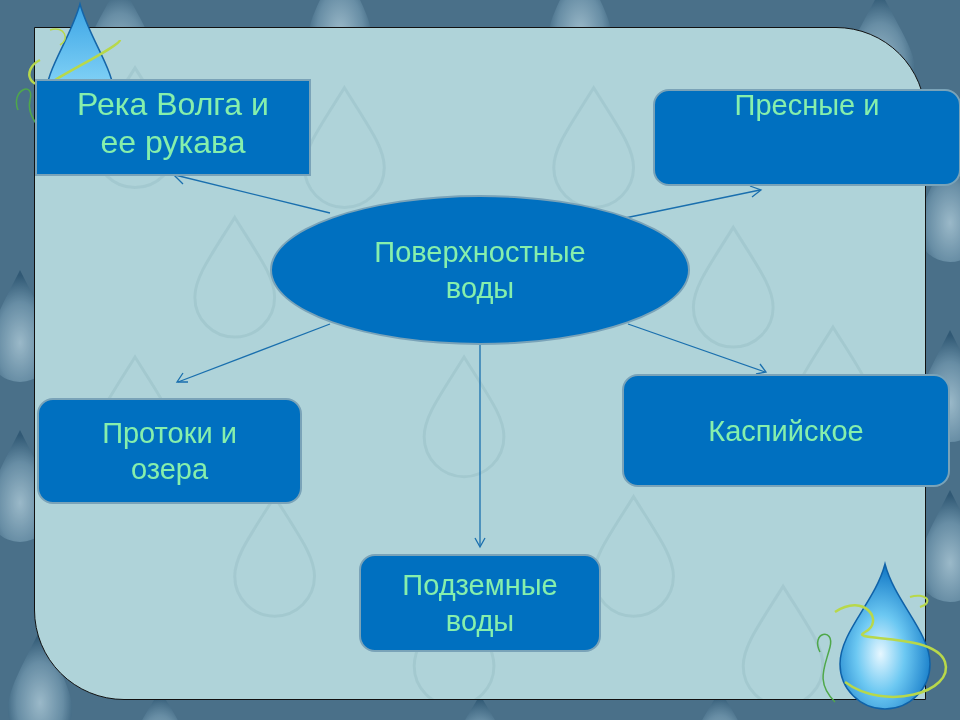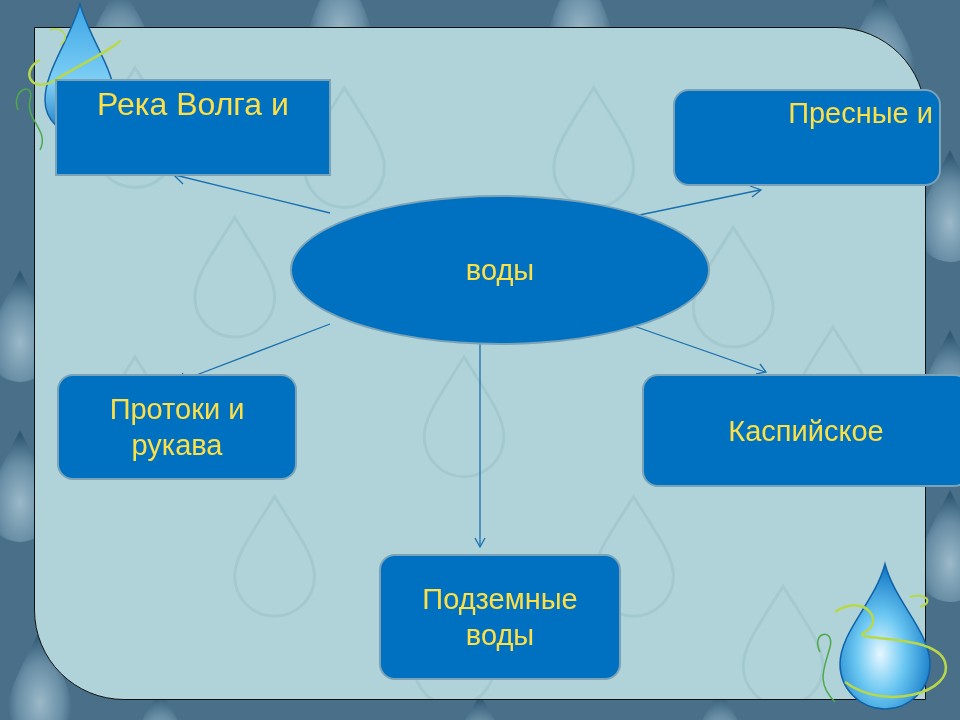--- a/index.html
+++ b/index.html
@@ -10,23 +10,23 @@
   }
   .bgdrops { position:absolute; left:0; top:0; width:960px; height:720px; }
   .panel {
     position:absolute; left:34px; top:27px; width:892px; height:673px;
     background:#afd3d9; border:1.5px solid #111;
     border-radius:0 90px 0 90px; box-sizing:border-box; overflow:hidden;
   }
   .panel-drops { position:absolute; left:0; top:0; width:100%; height:100%; }
   .connectors { position:absolute; left:0; top:0; width:960px; height:720px; pointer-events:none; }
   .node {
-    position:absolute; background:#0070c0; color:#fde047; box-sizing:border-box;
+    position:absolute; background:#0070c0; color:#86efac; box-sizing:border-box;
     border:2.5px solid #7aa3b8; display:flex; align-items:center; justify-content:center;
-    text-align:center; font-size:29px; line-height:36px; padding:0 6px;margin-left:20px;
+    text-align:center; font-size:29px; line-height:36px; padding:0 6px;
   }
   .node span { display:block; }
   .rounded { border-radius:16px; }
   .square { border-radius:0; }
   .ellipse { border-radius:50%; }
   .corner-drop { position:absolute; }
 </style>
 </head>
 <body>
 
@@ -113,46 +113,48 @@
   </defs>
   <path d="M90 12 C100 50 135 80 135 112 A45 45 0 0 1 45 112 C45 80 80 50 90 12Z" fill="url(#dg2)" stroke="#0f62a8" stroke-width="1.5"></path>
   <path d="M40 60 C70 40 90 70 70 80 C50 90 140 80 150 110 C160 140 90 160 50 130" fill="none" stroke="#b8d84a" stroke-width="2.5"></path>
   <path d="M25 100 C15 80 40 75 35 95 C30 115 20 130 40 150" fill="none" stroke="#4fa84a" stroke-width="1.5"></path>
   <path d="M115 45 C130 40 140 50 125 55" fill="none" stroke="#b8d84a" stroke-width="2"></path>
 </svg>
 
 <div class="node square" style="left:35px; top:79px; width:276px; height:97px; align-items:flex-start; padding-top:4px; font-size:32px; line-height:38px;">
   <div>
     <span>Река Волга и</span>
+    <span>ее рукава</span>
   </div>
 </div>
 
-<div class="node rounded" style="left:653px; top:89px; width:268px; height:97px; overflow:visible; align-items:flex-start; padding-top:12px;justify-content:flex-end;">
+<div class="node rounded" style="left:653px; top:89px; width:308px; height:97px; overflow:visible; align-items:flex-start; padding-top:4px;">
   <div style="margin-top:-8px;">
     <span>Пресные и</span>
   </div>
 </div>
 
 <div class="node ellipse" style="left:270px; top:195px; width:420px; height:150px;">
   <div>
+    <span>Поверхностные</span>
     <span>воды</span>
   </div>
 </div>
 
-<div class="node rounded" style="left:37px; top:374px; width:240px; height:106px;">
+<div class="node rounded" style="left:37px; top:398px; width:265px; height:106px;">
   <div>
     <span>Протоки и</span>
-    <span>рукава</span>
+    <span>озера</span>
   </div>
 </div>
 
 <div class="node rounded" style="left:622px; top:374px; width:328px; height:113px;">
   <div>
     <span>Каспийское</span>
   </div>
 </div>
 
-<div class="node rounded" style="left:359px; top:554px; width:242px; height:126px;">
+<div class="node rounded" style="left:359px; top:554px; width:242px; height:98px;">
   <div>
     <span>Подземные</span>
     <span>воды</span>
   </div>
 </div>
 
 </body></html>

